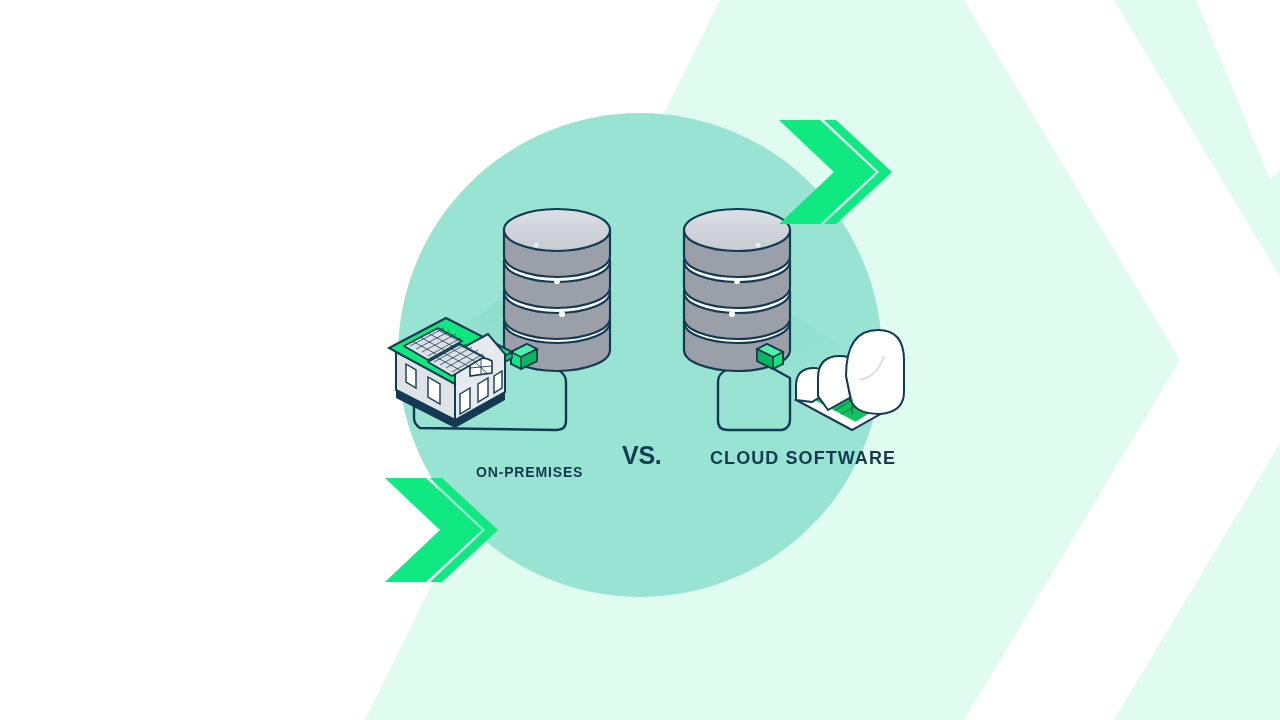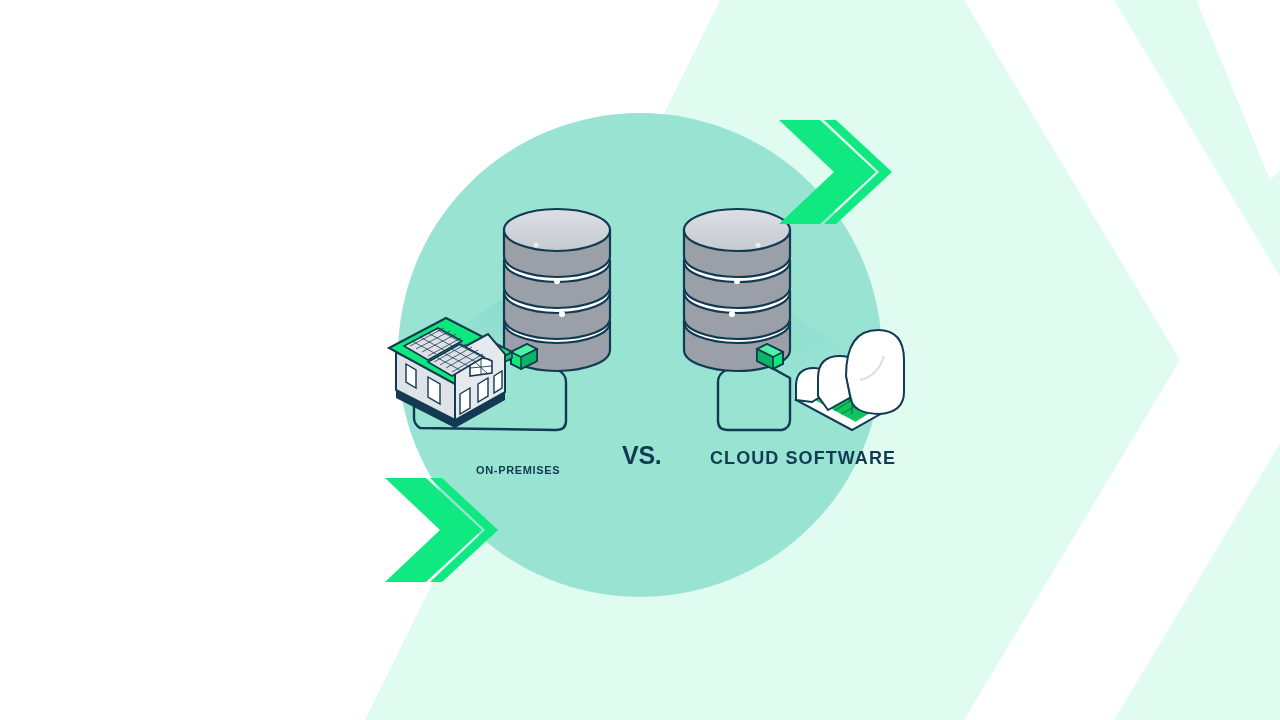--- a/index.html
+++ b/index.html
@@ -11,21 +11,21 @@
   #stage{position:relative;width:1280px;height:720px;overflow:hidden;background:#ffffff;}
   #bg-layer{position:absolute;inset:0;}
   #art-layer{position:absolute;inset:0;}
   .label{
     position:absolute;
     font-weight:bold;
     color:#123A52;
     letter-spacing:0.06em;
     white-space:nowrap;
   }
-  #label-onprem{left:476px;top:464px;font-size:11px;}
+  #label-onprem{left:476px;top:464px;font-size:14px;}
   #label-cloud{left:710px;top:448px;font-size:18px;}
   #label-vs{left:622px;top:443px;font-size:25px;font-weight:bold;letter-spacing:-0.01em;line-height:1;}
 </style>
 </head>
 <body>
 
 <div id="stage">
 
   <svg id="bg-layer" width="1280" height="720" viewBox="0 0 1280 720">
 

